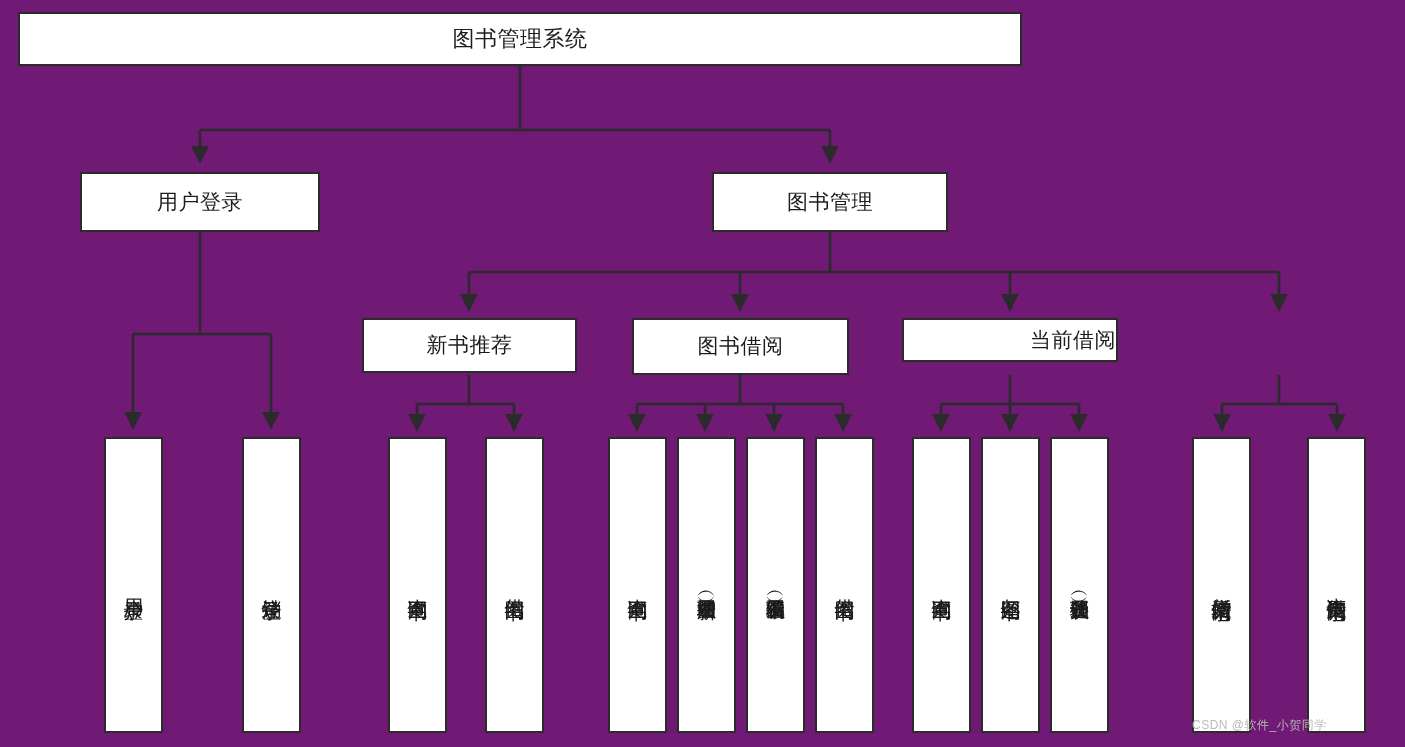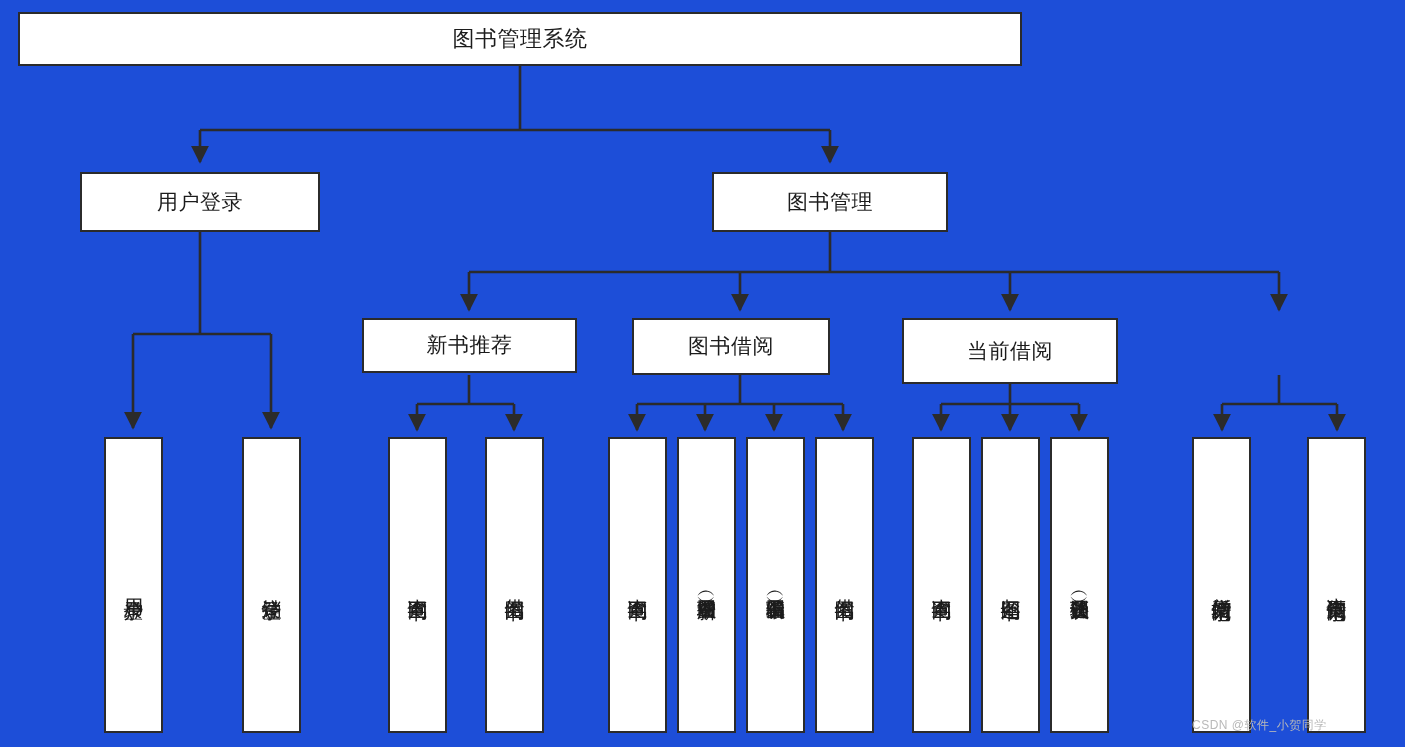--- a/index.html
+++ b/index.html
@@ -7,21 +7,21 @@
     padding: 0;
     background: #ffffff;
   }
   body {
     font-family: "Liberation Sans", "DejaVu Sans", sans-serif;
   }
   #canvas {
     position: relative;
     width: 1405px;
     height: 747px;
-    background: #1d4ed8;
+    background: #701a75;
     overflow: hidden;
     text-decoration: underline;
   }
   #wires {
     position: absolute;
     left: 0;
     top: 0;
     width: 1405px;
     height: 747px;
     pointer-events: none;
@@ -136,24 +136,24 @@
   <div class="node horiz" style="left:80px; top:172px; width:240px; height:60px;">
     <span class="lbl">用户登录</span>
   </div>
   <div class="node horiz" style="left:712px; top:172px; width:236px; height:60px;justify-content:center;">
     <span class="lbl">图书管理</span>
   </div>
 
   <div class="node horiz" style="left:362px; top:318px; width:215px; height:55px;">
     <span class="lbl">新书推荐</span>
   </div>
-  <div class="node horiz" style="left:632px; top:318px; width:198px; height:57px;">
+  <div class="node horiz" style="left:632px; top:318px; width:217px; height:57px;">
     <span class="lbl">图书借阅</span>
   </div>
-  <div class="node horiz" style="left:902px; top:318px; width:216px; height:66px;">
+  <div class="node horiz" style="left:902px; top:318px; width:216px; height:44px;justify-content:flex-end;">
     <span class="lbl">当前借阅</span>
   </div>
 
   <div class="node vert" style="left:104px; top:437px; width:59px; height:296px;">
     <span class="lbl">用户登录</span>
   </div>
   <div class="node vert" style="left:242px; top:437px; width:59px; height:296px;">
     <span class="lbl">注销登录</span>
   </div>
 

